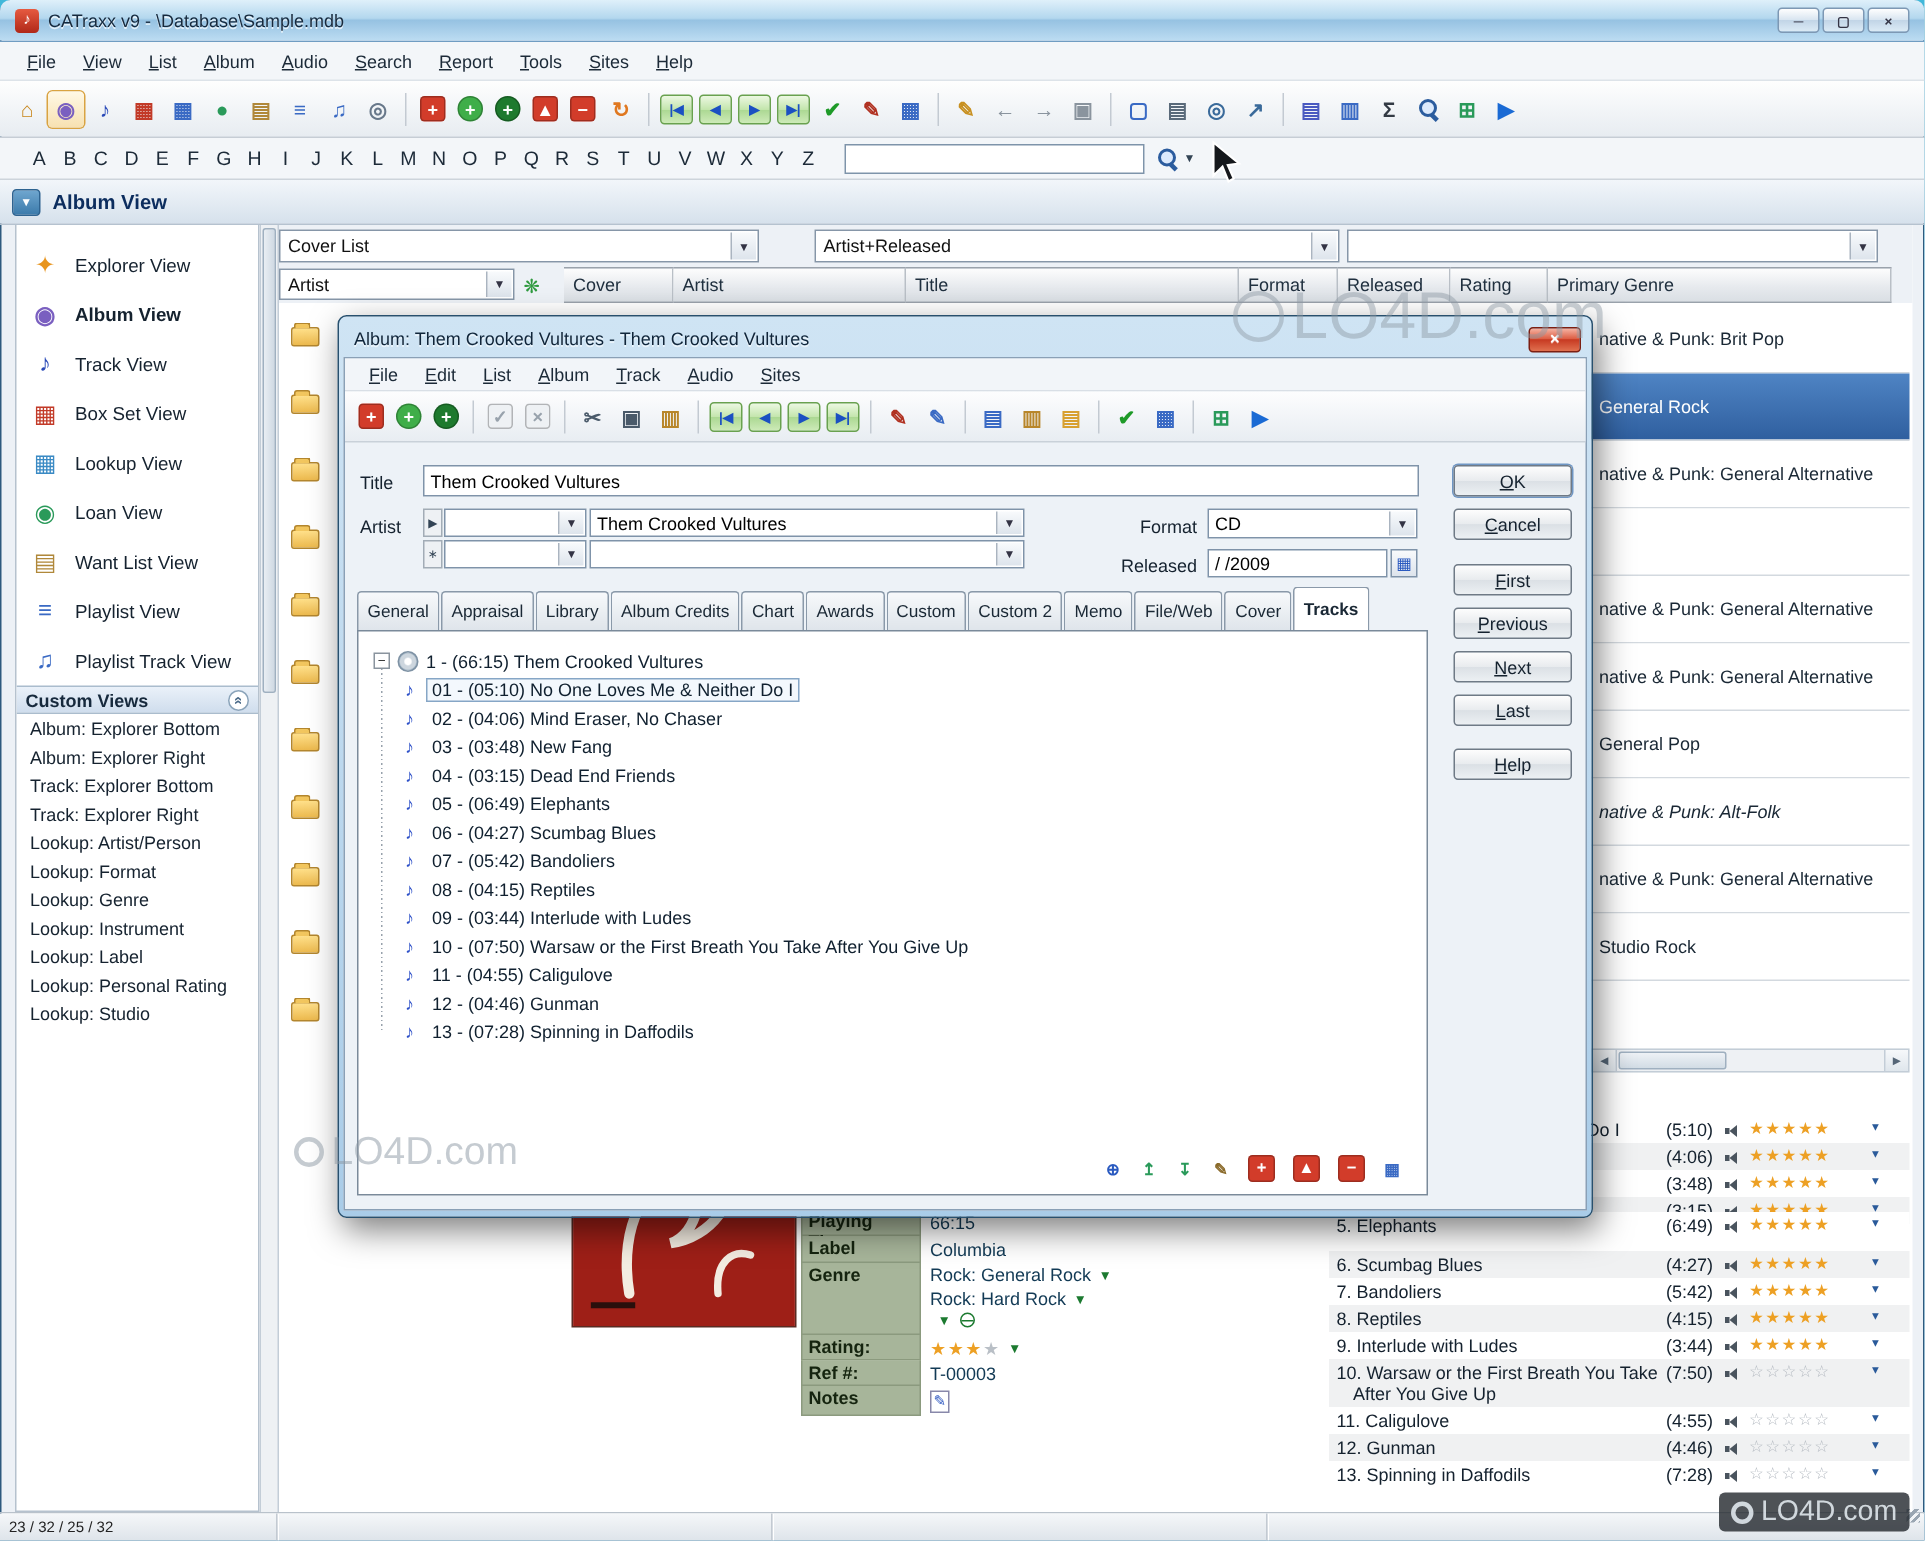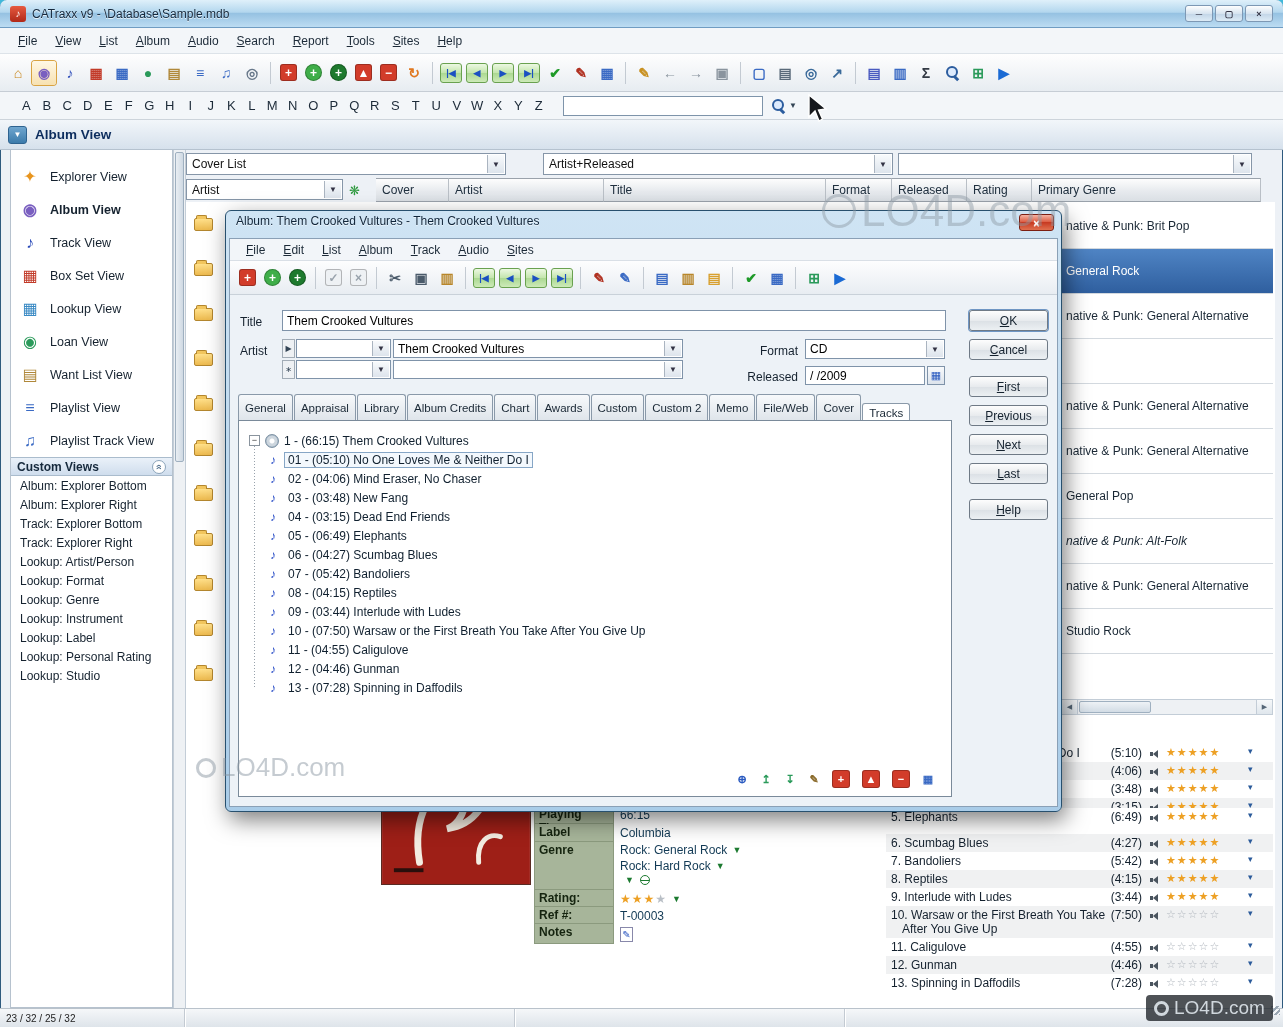--- a/index.html
+++ b/index.html
@@ -85,35 +85,35 @@
 .t-stars.on{color:#eda024}
 .t-stars.off{color:#b4bac1}
 .t-arrow{position:absolute;left:362px;top:2px;font-size:9px;color:#2a5a9a}
 
 .statusbar{position:absolute;left:0;right:0;bottom:0;height:19px;background:linear-gradient(#f5f7f9,#dee4ea);border-top:1px solid #b9c2cb;display:flex}
 .scell{border-right:1px solid #c3cad2;box-shadow:1px 0 0 #fff;display:flex;align-items:center;padding-left:6px;font-size:10px;color:#222}
 .grip{margin-left:auto;width:16px;position:relative}
 .grip::before{content:"";position:absolute;right:3px;bottom:3px;width:9px;height:9px;background:repeating-linear-gradient(135deg,#9aa6b2 0 2px,transparent 2px 4px)}
 
 .dialog{position:absolute;left:225px;top:210px;width:837px;height:602px;background:linear-gradient(#cfe4f4,#a9cce8);border:1px solid #28506e;border-radius:6px;box-shadow:4px 8px 22px rgba(0,0,0,.5);z-index:50;padding:3px}
-.dlg-title{height:24px;display:flex;padding:0 4px 0 7px;font-size:12px;color:#10253a;text-shadow:0 1px 0 rgba(255,255,255,.6)}
+.dlg-title{height:24px;display:flex;align-items:center;padding:0 4px 0 7px;font-size:12px;color:#10253a;text-shadow:0 1px 0 rgba(255,255,255,.6)}
 .dlg-close{margin-left:auto;width:35px;height:17px;border:1px solid #7c1f12;border-radius:3px;background:linear-gradient(#f5b3a3,#dd5f45 45%,#c73a22 50%,#e0704f);color:#fff;font-size:11px;font-weight:bold;display:flex;align-items:center;justify-content:center}
 .dlg-body{position:absolute;left:3px;right:3px;top:27px;bottom:4px;background:#edf2f7;border:1px solid #8aa0b6}
 .dmenubar{position:absolute;left:0;right:0;top:0;height:22px;background:#f2f5f9;border-bottom:1px solid #d9dfe6;display:flex;align-items:center;padding-left:8px;gap:2px}
 .dtoolbar{position:absolute;left:0;right:0;top:22px;height:34px;background:linear-gradient(#fdfdfe,#e8edf2);border-bottom:1px solid #c9d1d9;display:flex;align-items:center;padding-left:6px;gap:2px}
 .dfield-label{position:absolute;font-size:12px;color:#15222f}
 .dinput{position:absolute;height:21px;border:1px solid #7f93a9;background:#fff;font-size:12px;padding:0 18px 0 4px;display:flex;align-items:center;white-space:nowrap;overflow:hidden}
 .marker{position:absolute;width:13px;height:19px;border:1px solid #a2acb6;background:#eef1f4;font-size:8px;color:#345;display:flex;align-items:center;justify-content:center}
 .calbtn{position:absolute;width:18px;height:19px;border:1px solid #7f93a9;background:linear-gradient(#f8fafc,#dde4ec);font-size:11px;color:#2a5ac0;display:flex;align-items:center;justify-content:center}
 #dbuttons{position:absolute;inset:0;pointer-events:none}
 .dbtn{position:absolute;left:739px;width:79px;height:21px;border:1px solid #6f7a86;border-radius:3px;background:linear-gradient(#fdfdfd,#e8ebee 50%,#dbe0e5 51%,#ecf0f3);font-size:12px;color:#15222f;display:flex;align-items:center;justify-content:center;pointer-events:auto}
 .dbtn.default{box-shadow:0 0 0 1px #6f96c4}
 #dtabs{position:absolute;left:8px;top:160px;width:714px;height:22px;display:flex;align-items:flex-end}
 .dtab{height:27px;padding:0 6px;border:1px solid #8a99a9;border-bottom:none;border-radius:3px 3px 0 0;background:linear-gradient(#f7f9fb,#dee4ea);font-size:11.5px;color:#1a2835;display:flex;align-items:center;margin-right:1px;white-space:nowrap}
-.dtab.active{background:#fff;height:18px;font-weight:normal}
+.dtab.active{background:#fff;height:30px;font-weight:bold}
 .dcontent{position:absolute;left:8px;top:181px;width:714px;height:377px;background:#fff;border:1px solid #7a8a9a}
 .troot{position:absolute;left:10px;top:10px;height:19px;display:flex;align-items:center;gap:5px;font-size:12px;color:#10202f}
 .expander{width:11px;height:11px;border:1px solid #8a949e;background:#fff;font-size:9px;line-height:9px;text-align:center;color:#333}
 .cdicon{width:14px;height:14px;border-radius:50%;background:radial-gradient(circle,#fff 0 2px,#cdd6de 3px 5px,#9fb2c2 6px);border:1px solid #7e92a4;flex:none}
 #dtracks{position:absolute;left:28px;top:29px}
 .dtrack{height:19px;display:flex;align-items:center;gap:5px;font-size:12px;color:#10202f}
 .note{color:#2d50c8;font-size:12px;width:12px;text-align:center}
 .dtext{padding:0 3px;border:1px solid transparent;white-space:nowrap}
 .dtext.focus{border:1px solid #86a6c6;background:#f3f8fd}
 #treeline{position:absolute;left:15px;top:22px;width:1px;height:245px;background:repeating-linear-gradient(#98a2ac 0 1px,transparent 1px 3px)}

